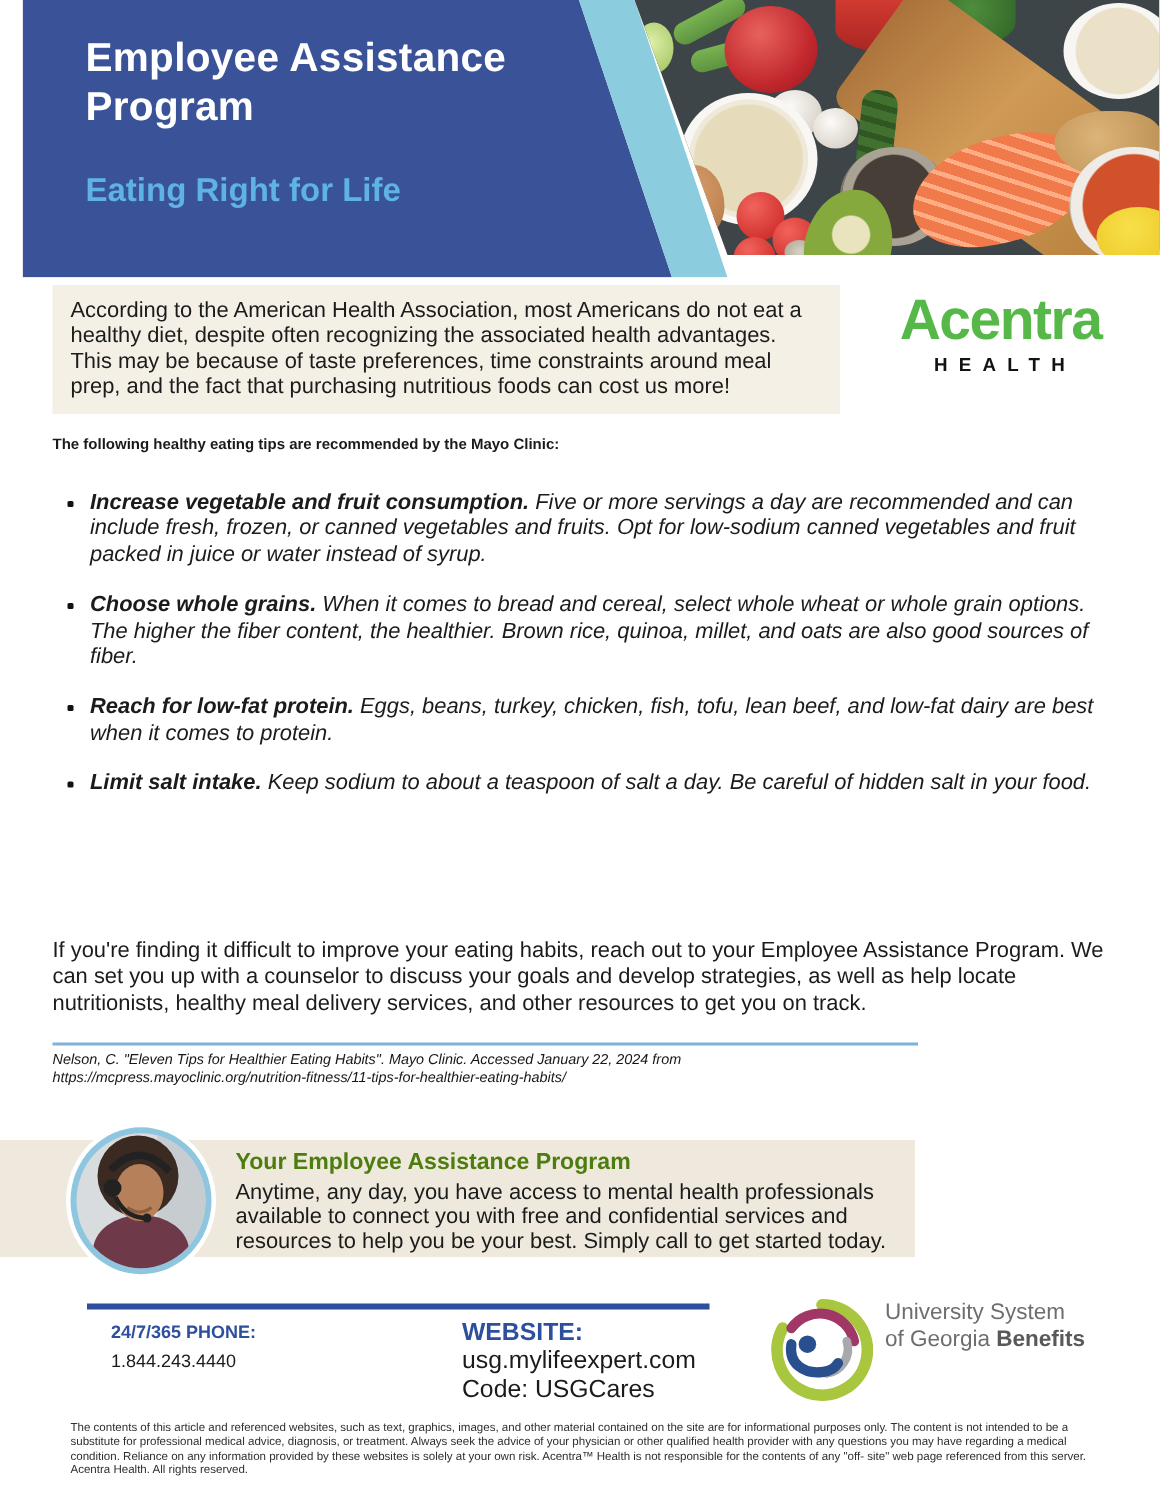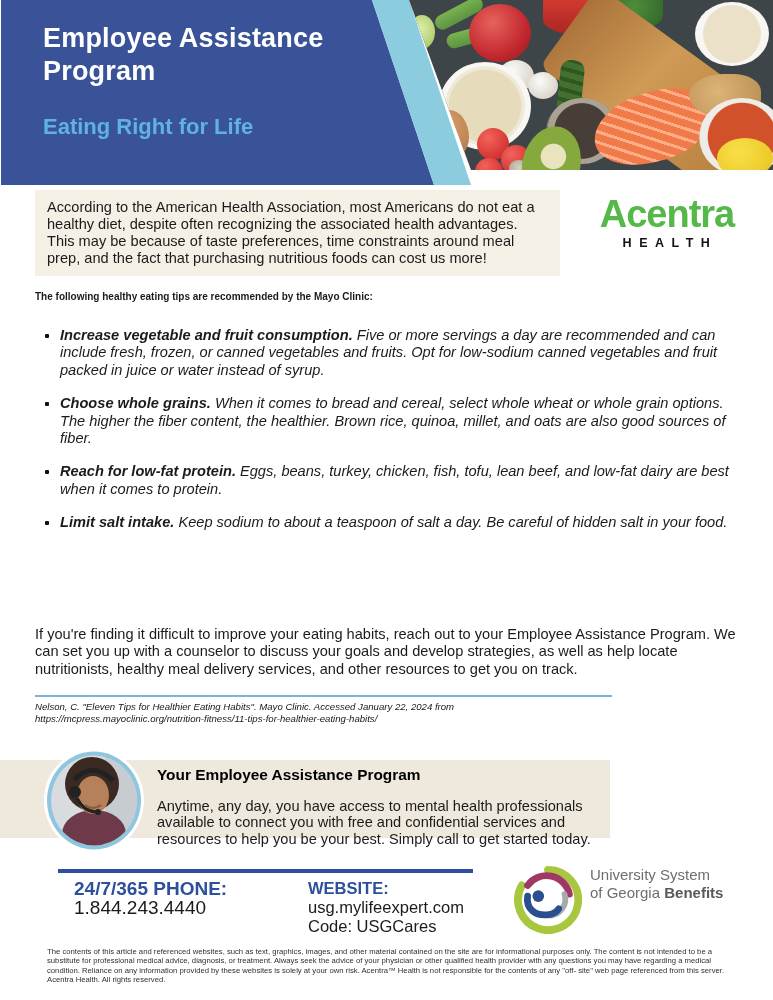--- a/index.html
+++ b/index.html
@@ -1,20 +1,20 @@
 <!DOCTYPE html>
 <html><head>
 <meta charset="utf-8">
 <style>
   html,body{margin:0;padding:0;background:#fff;}
   .page{position:relative;width:773px;height:1000px;background:#fff;overflow:hidden;
         font-family:"Liberation Sans",sans-serif;color:#1b1b1b;}
 
   
-  .header{position:absolute;left:1px;top:0;width:716px;height:185px;}
+  .header{position:absolute;left:15px;top:0;width:716px;height:185px;}
   .hdr-blue{position:absolute;left:0;top:0;width:773px;height:185px;background:#3a5398;
             clip-path:polygon(0 0,371px 0,433px 185px,0 185px);}
   .hdr-stripe{position:absolute;left:0;top:0;width:773px;height:185px;background:#8cccdf;
             clip-path:polygon(371px 0,408px 0,470px 185px,433px 185px);}
   .hdr-photo{position:absolute;left:0;top:0;width:773px;height:170px;background:#3d4549;
             clip-path:polygon(408px 0,773px 0,773px 170px,470px 170px);}
   .ph{position:absolute;border-radius:50%;}
   .hdr-text{position:absolute;left:42px;top:22px;width:340px;}
   .hdr-title{color:#ffffff;font-size:27px;font-weight:bold;line-height:33px;white-space:pre-line;letter-spacing:.2px;}
   .hdr-sub{color:#5eb3e4;font-size:22px;font-weight:bold;margin-top:26px;}
@@ -37,26 +37,26 @@
   .closing{position:absolute;left:35px;top:626px;width:712px;font-size:14.6px;line-height:17.4px;}
 
   .cite-rule{position:absolute;left:35px;top:695px;width:577px;height:2px;background:#7fb2d9;}
   .citation{position:absolute;left:35px;top:701px;width:620px;font-size:9.6px;font-style:italic;
             line-height:11.6px;color:#161616;}
 
   
   .eap-box{position:absolute;left:0;top:760px;width:610px;height:78px;background:#eee9dc;}
   .eap-avatar{position:absolute;left:43px;top:748px;width:102px;height:105px;}
   .eap-text{position:absolute;left:157px;top:766px;width:450px;}
-  .eap-heading{color:#000000;font-weight:bold;font-size:15.4px;margin-bottom:14px;}
+  .eap-heading{color:#4d7c0f;font-weight:bold;font-size:15.4px;margin-bottom:3px;}
   .eap-body{font-size:14.6px;line-height:16.4px;}
 
   
   .footer-rule{position:absolute;left:58px;top:869px;width:415px;height:4px;background:#2d4f9e;}
-  .phone{position:absolute;left:74px;top:879px;font-size:19px;line-height:19px;}
+  .phone{position:absolute;left:74px;top:879px;font-size:12px;line-height:19px;}
   .blue-label{color:#2d4f9e;font-weight:bold;}
   .website{position:absolute;left:308px;top:879px;font-size:16.5px;line-height:19px;}
   .usg{position:absolute;left:514px;top:866px;display:flex;gap:8px;}
   .usg-text{font-size:15px;line-height:18px;color:#6d6e71;}
   .usg-text b{color:#58595b;}
   .disclaimer{position:absolute;left:47px;top:947px;width:680px;font-size:7.7px;line-height:9.3px;color:#2f2f2f;}
 </style>
 </head>
 <body>
 

